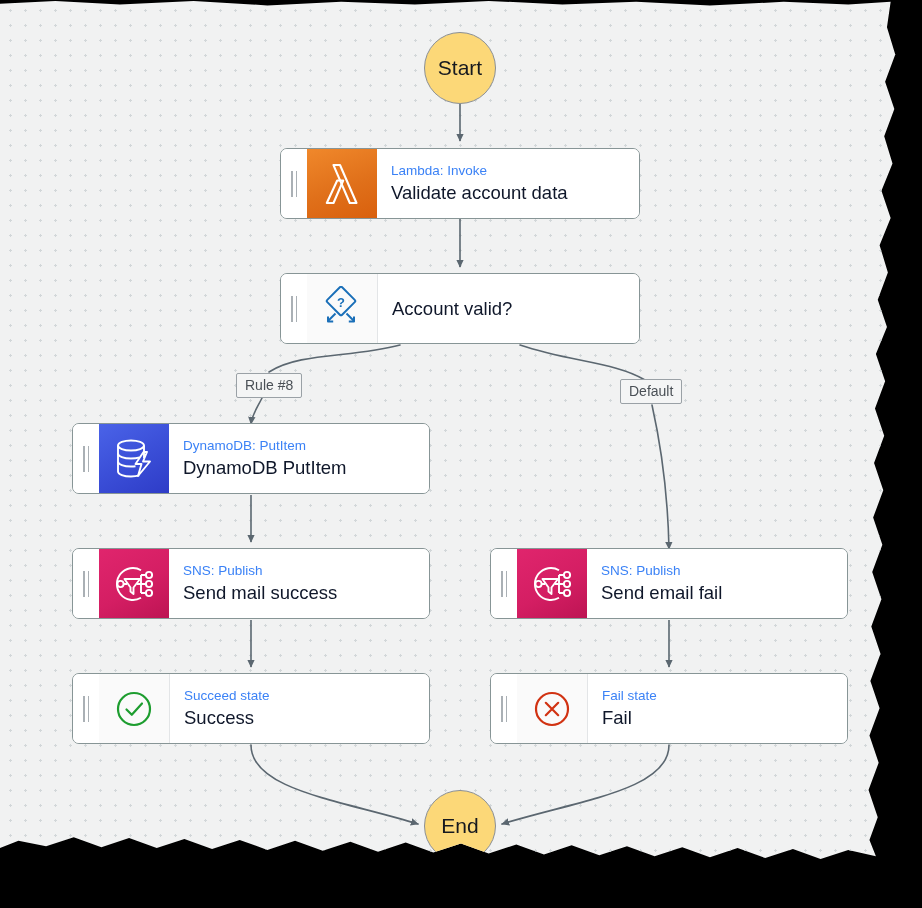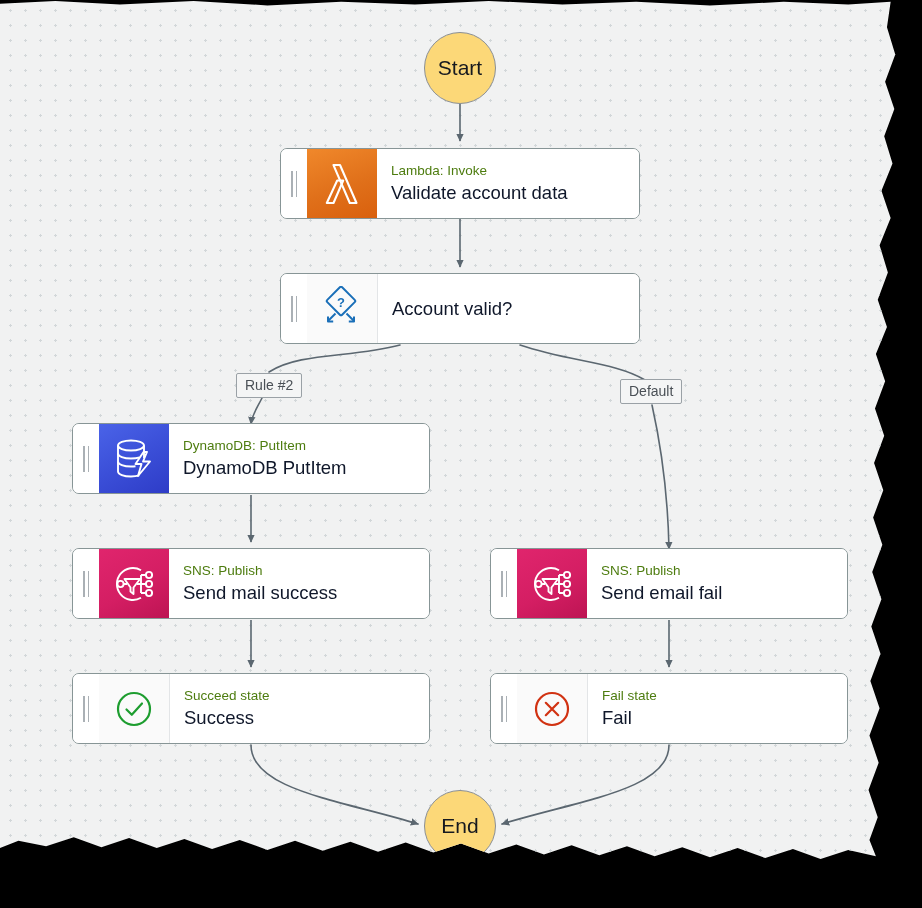--- a/index.html
+++ b/index.html
@@ -131,21 +131,21 @@
   .labels {
     flex: 1 1 auto;
     display: flex;
     flex-direction: column;
     justify-content: center;
     padding-left: 14px;
     background: #ffffff;
   }
   .labels .kind {
     font-size: 13.5px;
-    color: #4d7c0f;
+    color: #3b82f6;
     line-height: 1.35;
     font-family: "Liberation Sans", sans-serif;
   }
   .labels .name {
     font-size: 18.5px;
     color: #0f172a;
     line-height: 1.3;
     margin-top: 1px;
     font-family: "Liberation Sans", sans-serif;
   }
@@ -234,21 +234,21 @@
           <path d="M9 30.4 L9 35.6 L14.2 35.6" fill="none" stroke="#1a6fb8" stroke-width="2" stroke-linejoin="round"></path>
           <path d="M27.5 27.5 L35 35" fill="none" stroke="#1a6fb8" stroke-width="2"></path>
           <path d="M35 30.4 L35 35.6 L29.8 35.6" fill="none" stroke="#1a6fb8" stroke-width="2" stroke-linejoin="round"></path>
         </svg>
       </div>
       <div class="labels">
         <div class="name">Account valid?</div>
       </div>
     </div>
 
-    <div class="edge-label" style="left:236px; top:373px;">Rule #2</div>
+    <div class="edge-label" style="left:236px; top:373px;">Rule #8</div>
     <div class="edge-label" style="left:620px; top:379px;">Default</div>
 
     <div class="state" style="left:72px; top:423px; width:358px;">
       <div class="grip">
         <i></i>
           <i></i>
       </div>
       <div class="icon-tile dynamo">
         <svg width="44" height="46" viewBox="0 0 44 46" xmlns="http://www.w3.org/2000/svg">
           <g fill="none" stroke="#ffffff" stroke-width="1.9">

